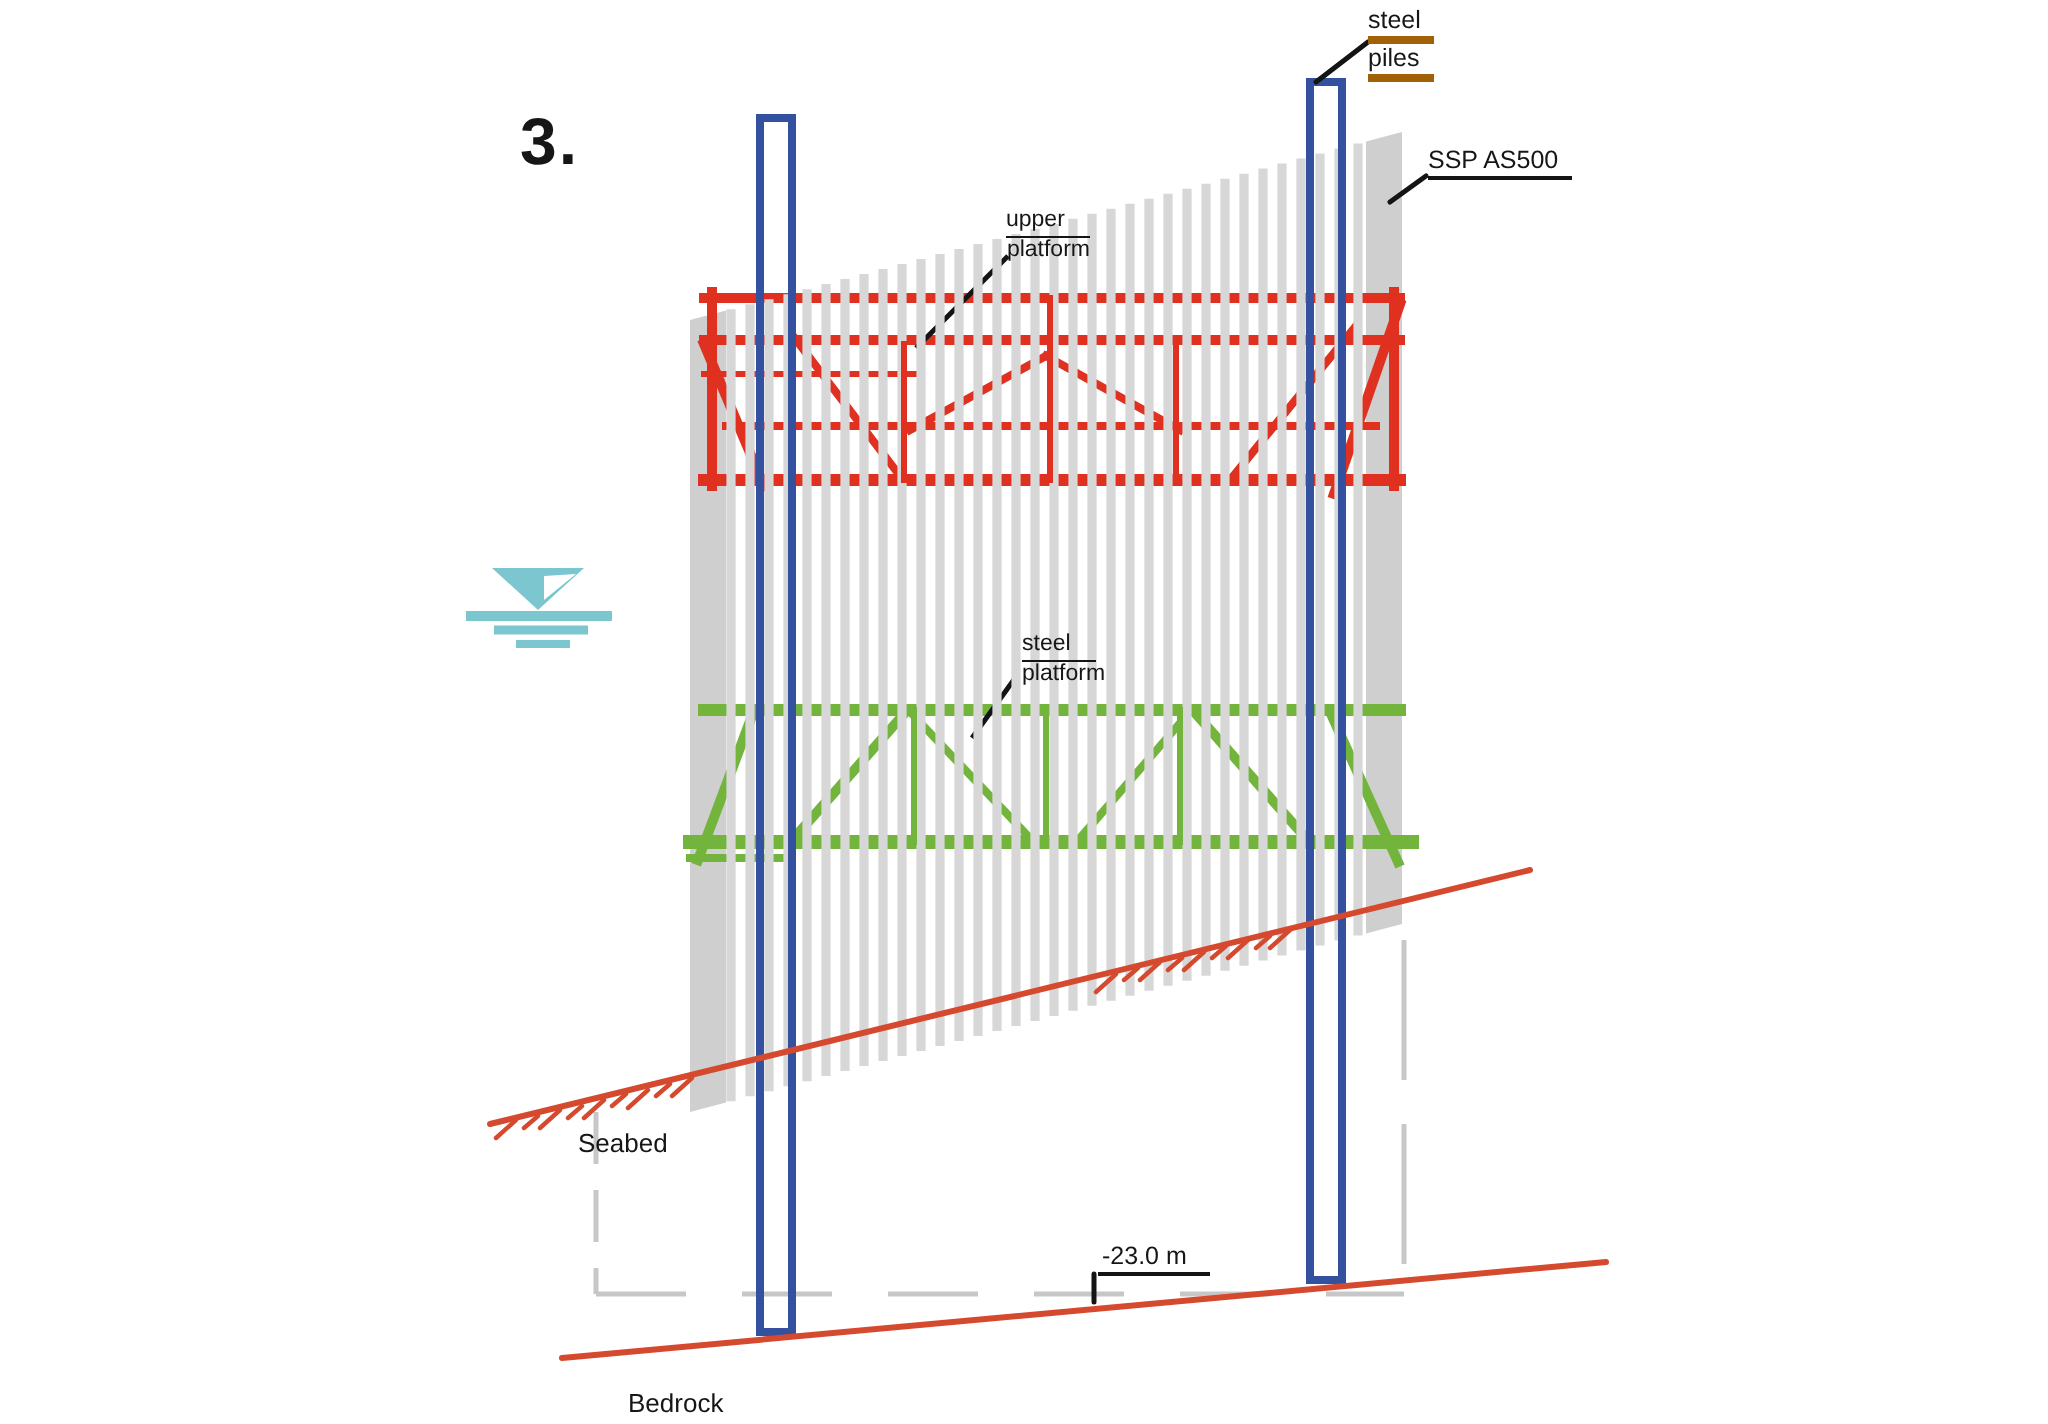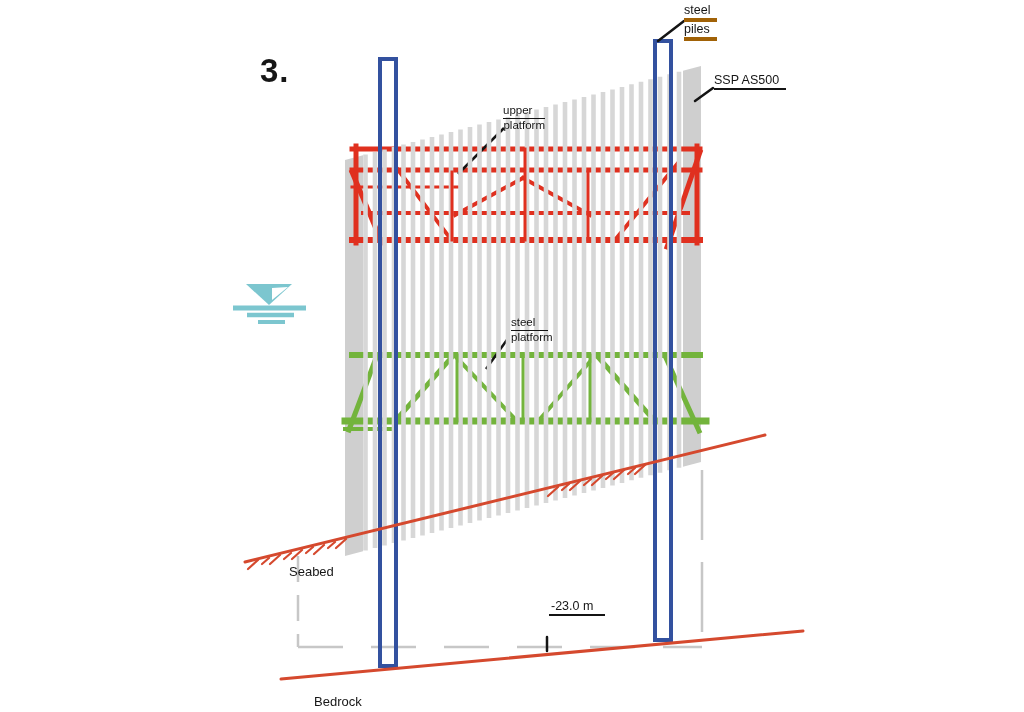--- a/index.html
+++ b/index.html
@@ -124,14 +124,14 @@
 
   <div class="label plat" style="left:511px;top:316px;">
     <span class="l1">steel</span><br>
     <span>platform</span>
   </div>
 
   <div class="label plain" style="left:289px;top:564px;">Seabed</div>
 
   <div class="label plain" style="left:314px;top:694px;">Bedrock</div>
 
-  <div class="label depth" style="left:549px;top:599px;">-23.0 m</div>
+  <div class="label depth" style="left:549px;top:621px;">-23.0 m</div>
 </div>
 
 </body></html>

